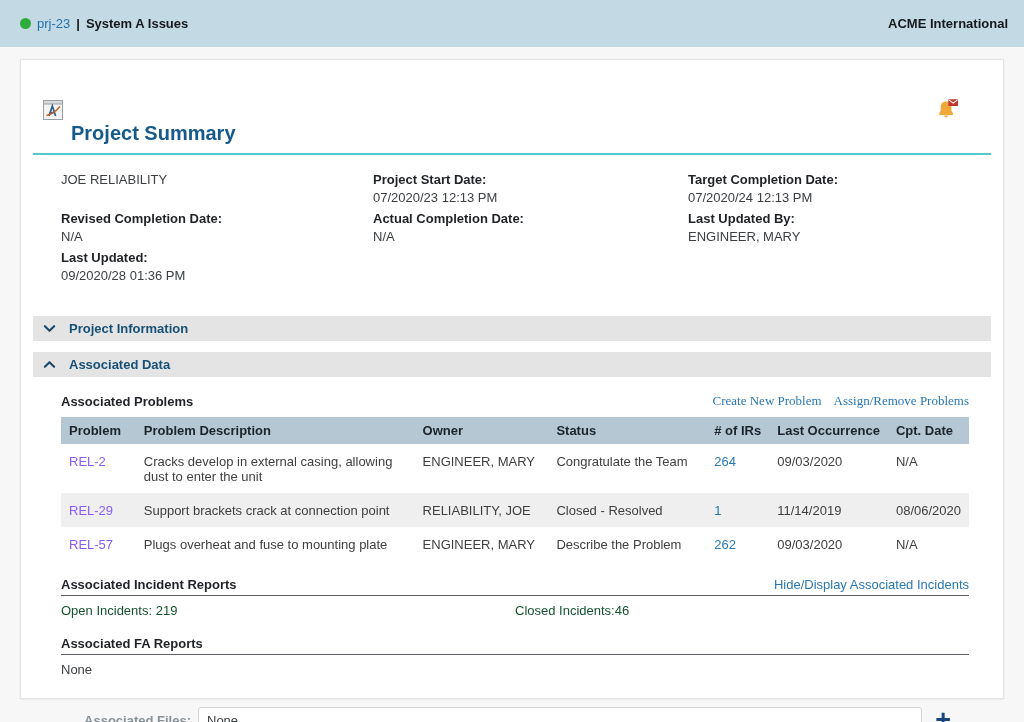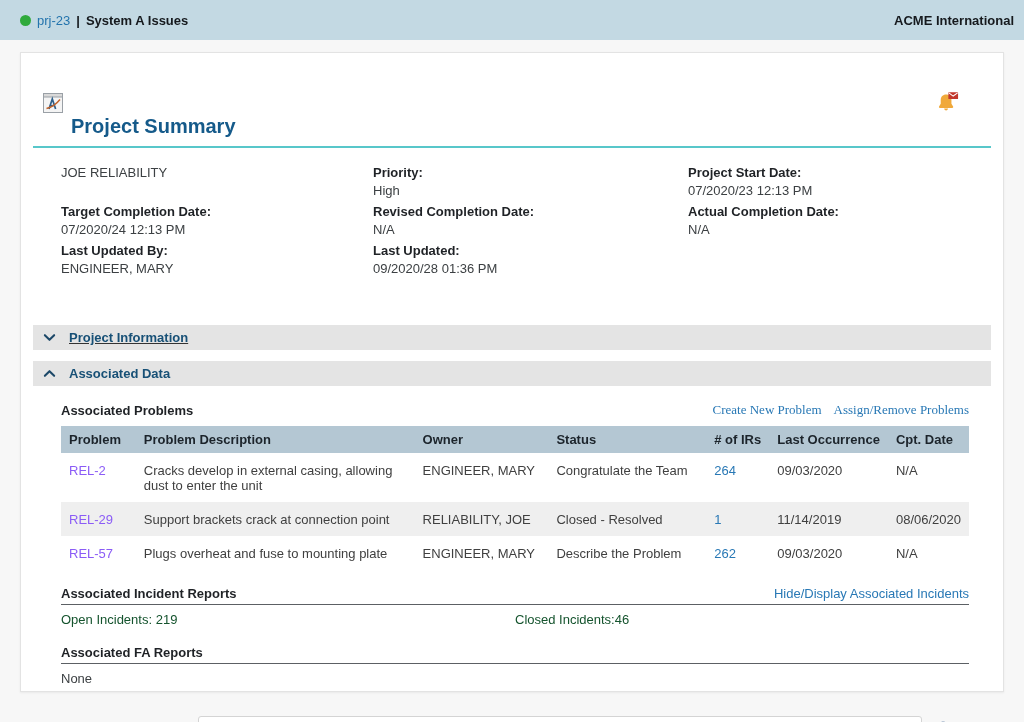--- a/index.html
+++ b/index.html
@@ -5,26 +5,26 @@
   * { box-sizing: border-box; margin: 0; padding: 0; }
   html,body { width: 1024px; height: 722px; }
   body {
     font-family: "Liberation Sans", "DejaVu Sans", sans-serif;
     background: #f7f7f7;
     color: #333;
     font-size: 13px;
   }
   
   .topbar {
-    height: 40px;
+    height: 47px;
     background: #c3d9e3;
     display: flex;
     align-items: center;
     justify-content: space-between;
-    padding: 0 10px 0 20px;
+    padding: 0 16px 0 20px;
   }
   .topbar-left { display: flex; align-items: center; gap: 6px; }
   .status-dot {
     width: 11px; height: 11px; border-radius: 50%;
     background: #2faa3c; display: inline-block;
   }
   .proj-link { color: #2374ad; text-decoration: none; font-weight: 400; cursor: pointer; }
   .topbar-sep, .topbar-title { font-weight: 700; color: #15191d; }
   .org-name { font-weight: 700; color: #15191d; }
 
@@ -71,21 +71,21 @@
     height: 25px;
     background: #e4e4e4;
     display: flex;
     align-items: center;
     gap: 13px;
     padding: 0 10px;
     margin: 0 4px 11px 4px;
     cursor: pointer;
   }
   .secbar-label { font-weight: 700; color: #175076; }
-  .secbar-first { margin-top: 44px; text-decoration: underline; }
+  .secbar-first { margin-top: 28px; }
 
   
   .assoc { margin: 14px 26px 0 32px; }
   .row-between {
     display: flex;
     justify-content: space-between;
     align-items: flex-end;
     margin-top: 16px;
   }
   .block-heading { font-weight: 700; color: #1f2226; }
@@ -201,24 +201,20 @@
         <path fill="#f0a93a" d="M9.9 18.6c.2 1.2 1.1 2.1 2.1 2.1s1.9-.9 2.1-2.1H9.9z"></path>
         <rect x="14.5" y="1" width="10.5" height="7.2" rx="0.6" fill="#c2372c"></rect>
         <path d="M15 1.6l4.7 3.4 4.8-3.4" stroke="#ffffff" stroke-width="1.1" fill="none"></path>
       </svg>
     </span>
   </div>
 
   <div class="fields">
     <div class="field">
       <div class="fvalue">JOE RELIABILITY</div>
-    </div>
-    <div class="field">
-      <div class="flabel">Priority:</div>
-      <div class="fvalue">High</div>
     </div>
     <div class="field">
       <div class="flabel">Project Start Date:</div>
       <div class="fvalue">07/2020/23 12:13 PM</div>
     </div>
     <div class="field">
       <div class="flabel">Target Completion Date:</div>
       <div class="fvalue">07/2020/24 12:13 PM</div>
     </div>
     <div class="field">

